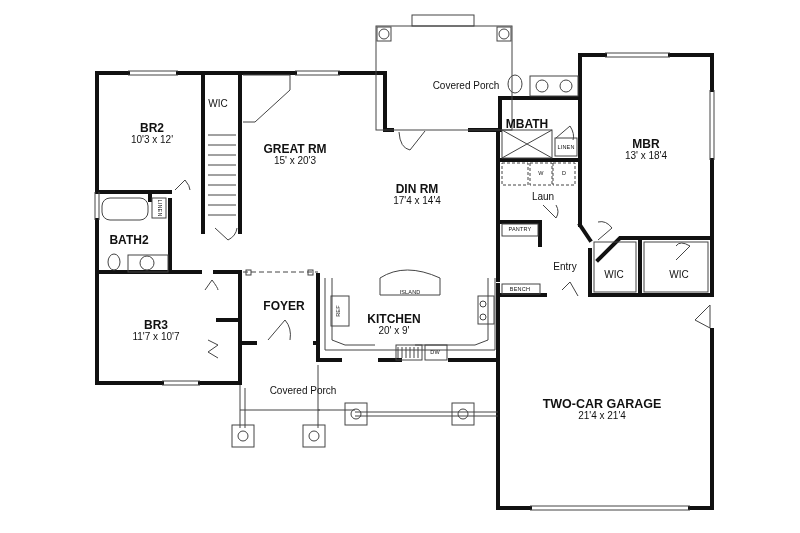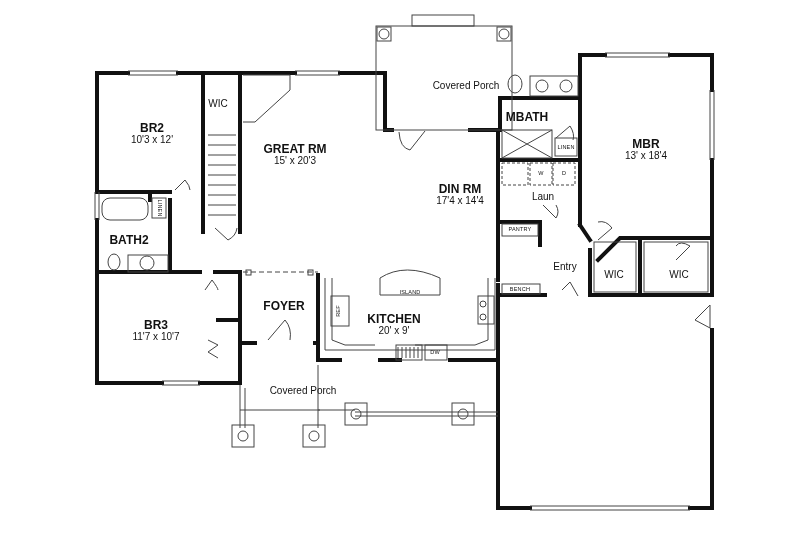--- a/index.html
+++ b/index.html
@@ -117,39 +117,43 @@
 </svg>
 
 <div class="lbl" style="left:152px;top:134px">
   <span class="rn">BR2</span>
   <span class="dim">10'3 x 12'</span>
 </div>
 <div class="lbl" style="left:295px;top:155px">
   <span class="rn">GREAT RM</span>
   <span class="dim">15' x 20'3</span>
 </div>
-<div class="lbl" style="left:460px;top:195px">
+<div class="lbl" style="left:417px;top:195px">
   <span class="rn">DIN RM</span>
   <span class="dim">17'4 x 14'4</span>
 </div>
 <div class="lbl" style="left:646px;top:150px">
   <span class="rn">MBR</span>
   <span class="dim">13' x 18'4</span>
 </div>
 <div class="lbl" style="left:394px;top:325px">
   <span class="rn">KITCHEN</span>
   <span class="dim">20' x 9'</span>
 </div>
 <div class="lbl" style="left:156px;top:331px">
   <span class="rn">BR3</span>
   <span class="dim">11'7 x 10'7</span>
 </div>
+<div class="lbl" style="left:602px;top:410px">
+  <span class="rn big">TWO-CAR GARAGE</span>
+  <span class="dim">21'4 x 21'4</span>
+</div>
 
 <div class="lbl rn" style="left:129px;top:240px">BATH2</div>
-<div class="lbl rn" style="left:527px;top:117px">MBATH</div>
+<div class="lbl rn" style="left:527px;top:124px">MBATH</div>
 <div class="lbl rn" style="left:284px;top:306px">FOYER</div>
 <div class="lbl small" style="left:540px;top:197px">Laun</div>
 <div class="lbl small" style="left:562px;top:267px">Entry</div>
 <div class="lbl small" style="left:215px;top:104px">WIC</div>
 <div class="lbl small" style="left:611px;top:275px">WIC</div>
 <div class="lbl small" style="left:676px;top:275px">WIC</div>
 <div class="lbl porch" style="left:444px;top:86px">Covered Porch</div>
 <div class="lbl porch" style="left:281px;top:391px">Covered Porch</div>
 <div class="lbl tiny" style="left:159px;top:208px;transform:translate(-50%,-50%) rotate(90deg)">LINEN</div>
 <div class="lbl tiny" style="left:566px;top:148px">LINEN</div>

